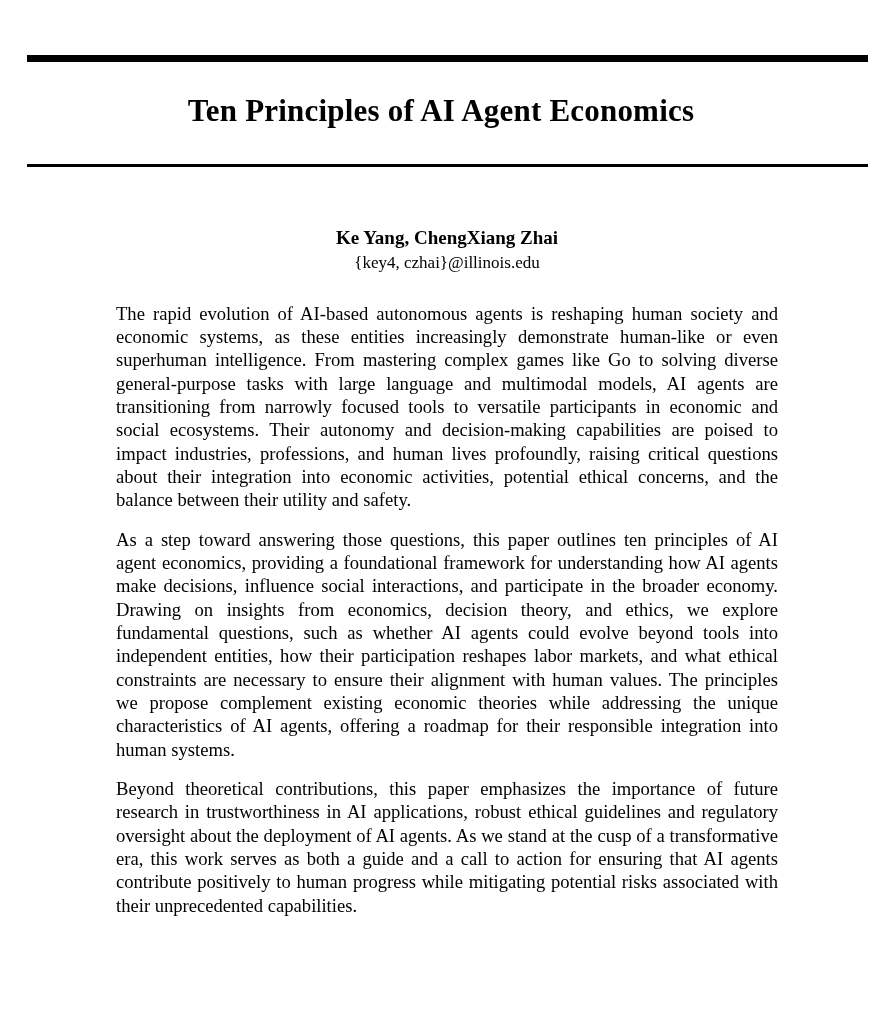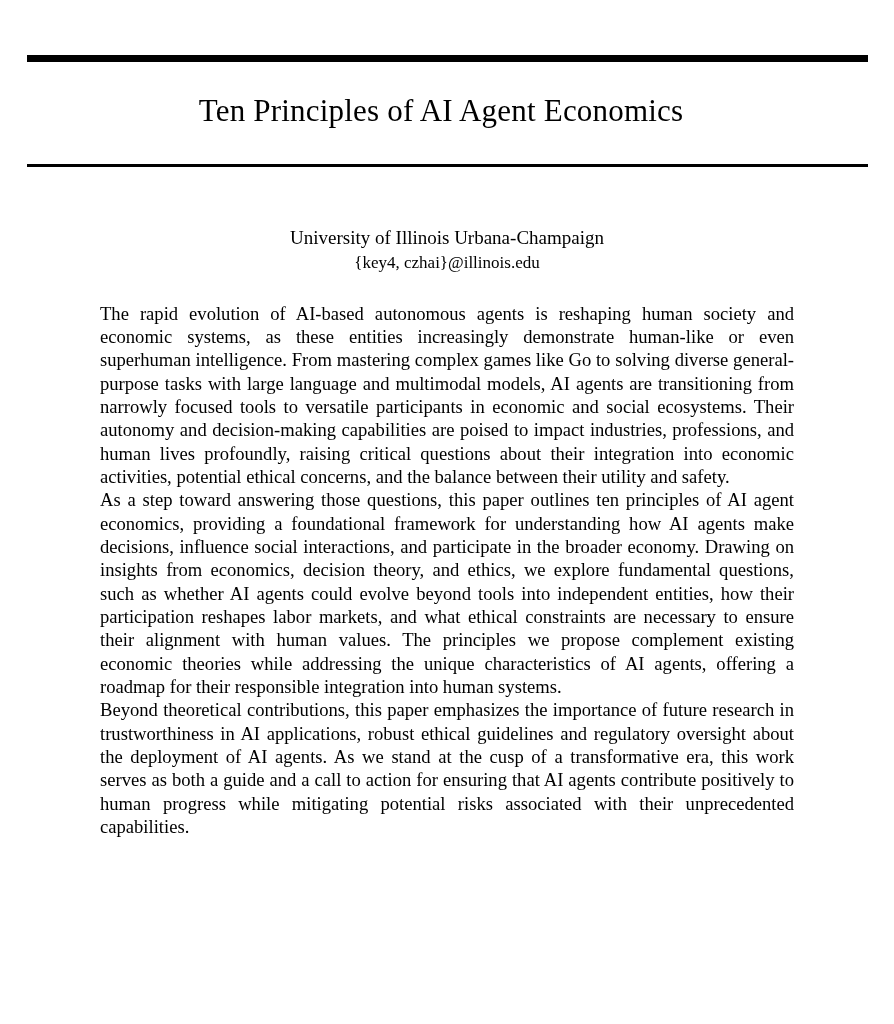--- a/index.html
+++ b/index.html
@@ -23,21 +23,21 @@
   .rule-thick {
     margin: 55px 26px 0 27px;
     height: 7px;
     background: #000000;
   }
   .paper-title {
     margin: 30px 12px 0 0;
     text-align: center;
     font-size: 31px;
     line-height: 37px;
-    font-weight: normal;
+    font-weight: bold;
     letter-spacing: 0.2px;
   }
   .rule-thin {
     margin: 35px 26px 0 27px;
     height: 2.5px;
     background: #000000;
   }
   .authors {
     margin-top: 58px;
     text-align: center;
@@ -64,37 +64,37 @@
     font-weight: bold;
   }
   .abstract-body {
     width: 694px;
     margin: 26px auto 0 auto;
     font-size: 18.6px;
     line-height: 23.35px;
     text-align: justify;
   }
   .abstract-body p {
-    margin: 0;
+    margin: 16px;
     padding: 0;
   }
 </style>
 </head>
 <body>
 
 <div class="page">
 
   <div class="rule-thick"></div>
 
   <h1 class="paper-title">Ten Principles of AI Agent Economics</h1>
 
   <div class="rule-thin"></div>
 
   <div class="authors">
-    <div class="affiliation">University of Illinois Urbana-Champaign</div>
+    <div class="author-names">Ke Yang, ChengXiang Zhai</div>
     <div class="email">{key4, czhai}@illinois.edu</div>
   </div>
 
   <div>
     <div class="abstract-body">
       <p>The rapid evolution of AI-based autonomous agents is reshaping human society and economic systems, as these entities increasingly demonstrate human-like or even superhuman intelligence. From mastering complex games like Go to solving diverse general-purpose tasks with large language and multimodal models, AI agents are transitioning from narrowly focused tools to versatile participants in economic and social ecosystems. Their autonomy and decision-making capabilities are poised to impact industries, professions, and human lives profoundly, raising critical questions about their integration into economic activities, potential ethical concerns, and the balance between their utility and safety.</p>
       <p>As a step toward answering those questions, this paper outlines ten principles of AI agent economics, providing a foundational framework for understanding how AI agents make decisions, influence social interactions, and participate in the broader economy. Drawing on insights from economics, decision theory, and ethics, we explore fundamental questions, such as whether AI agents could evolve beyond tools into independent entities, how their participation reshapes labor markets, and what ethical constraints are necessary to ensure their alignment with human values. The principles we propose complement existing economic theories while addressing the unique characteristics of AI agents, offering a roadmap for their responsible integration into human systems.</p>
       <p>Beyond theoretical contributions, this paper emphasizes the importance of future research in trustworthiness in AI applications, robust ethical guidelines and regulatory oversight about the deployment of AI agents. As we stand at the cusp of a transformative era, this work serves as both a guide and a call to action for ensuring that AI agents contribute positively to human progress while mitigating potential risks associated with their unprecedented capabilities.</p>
     </div>
   </div>

